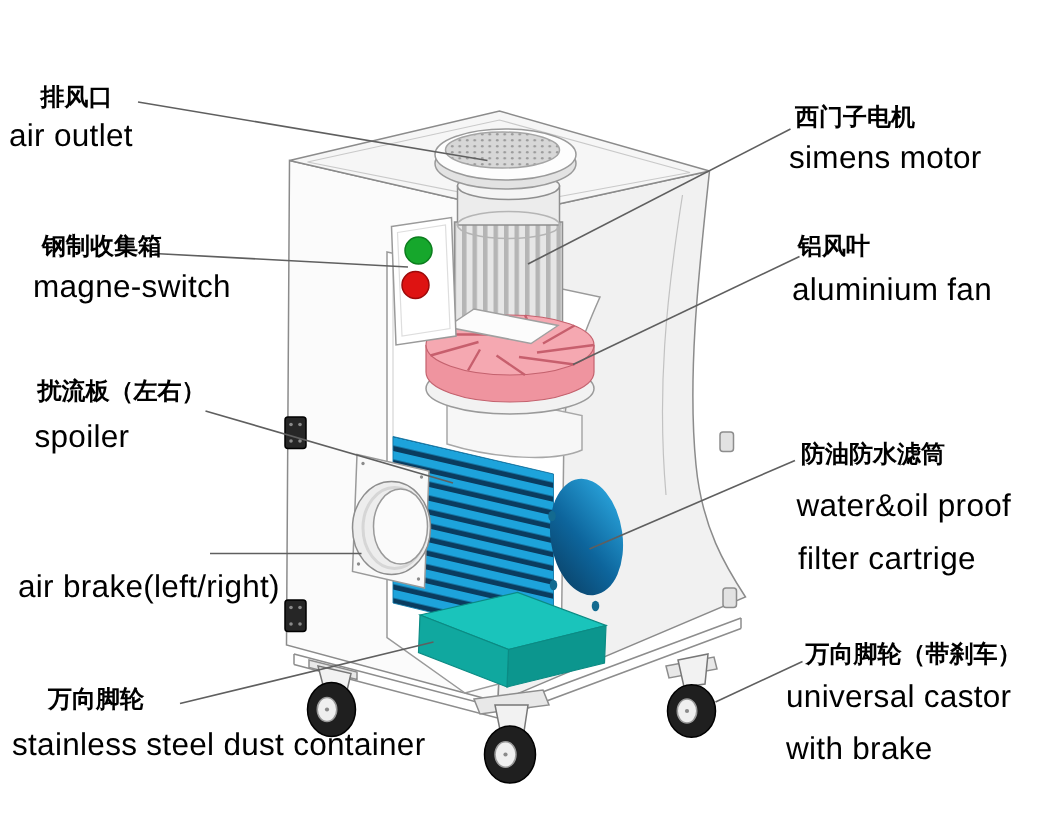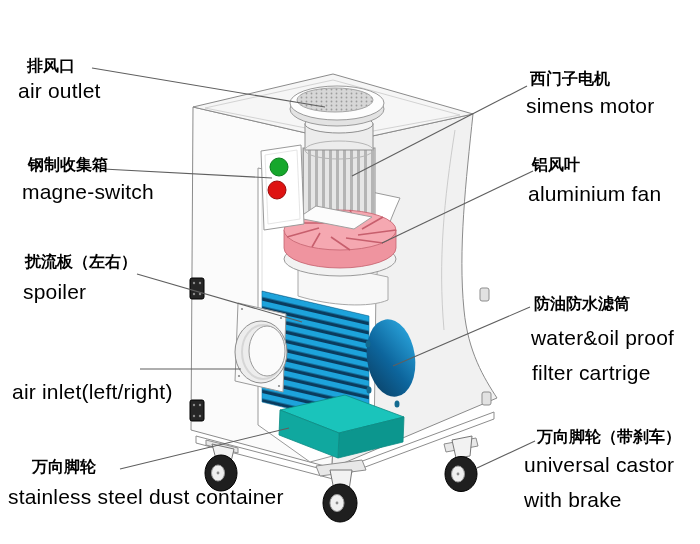--- a/index.html
+++ b/index.html
@@ -164,29 +164,29 @@
       <path d="M140,369 L241,369"></path>
       <path d="M120,469 L289,428"></path>
       <path d="M527,86 L352,176"></path>
       <path d="M533,171 L382,243"></path>
       <path d="M530,307 L393,366"></path>
       <path d="M535,441 L477,468"></path>
     </g>
   </svg>
 
   <div class="lbl cn" style="left:27px;top:58px">排风口</div>
-  <div class="lbl en" style="left:18px;top:80px">air outlet</div>
+  <div class="lbl en" style="left:6px;top:80px">air outlet</div>
 
   <div class="lbl cn" style="left:28px;top:157px">钢制收集箱</div>
   <div class="lbl en" style="left:22px;top:181px">magne-switch</div>
 
   <div class="lbl cn" style="left:25px;top:254px">扰流板（左右）</div>
   <div class="lbl en" style="left:23px;top:281px">spoiler</div>
 
-  <div class="lbl en" style="left:12px;top:381px">air inlet(left/right)</div>
+  <div class="lbl en" style="left:12px;top:381px">air brake(left/right)</div>
 
   <div class="lbl cn" style="left:32px;top:459px">万向脚轮</div>
   <div class="lbl en" style="left:8px;top:486px">stainless steel dust container</div>
 
   <div class="lbl cn" style="left:530px;top:71px">西门子电机</div>
   <div class="lbl en" style="left:526px;top:95px">simens motor</div>
 
   <div class="lbl cn" style="left:532px;top:157px">铝风叶</div>
   <div class="lbl en" style="left:528px;top:183px">aluminium fan</div>
 

